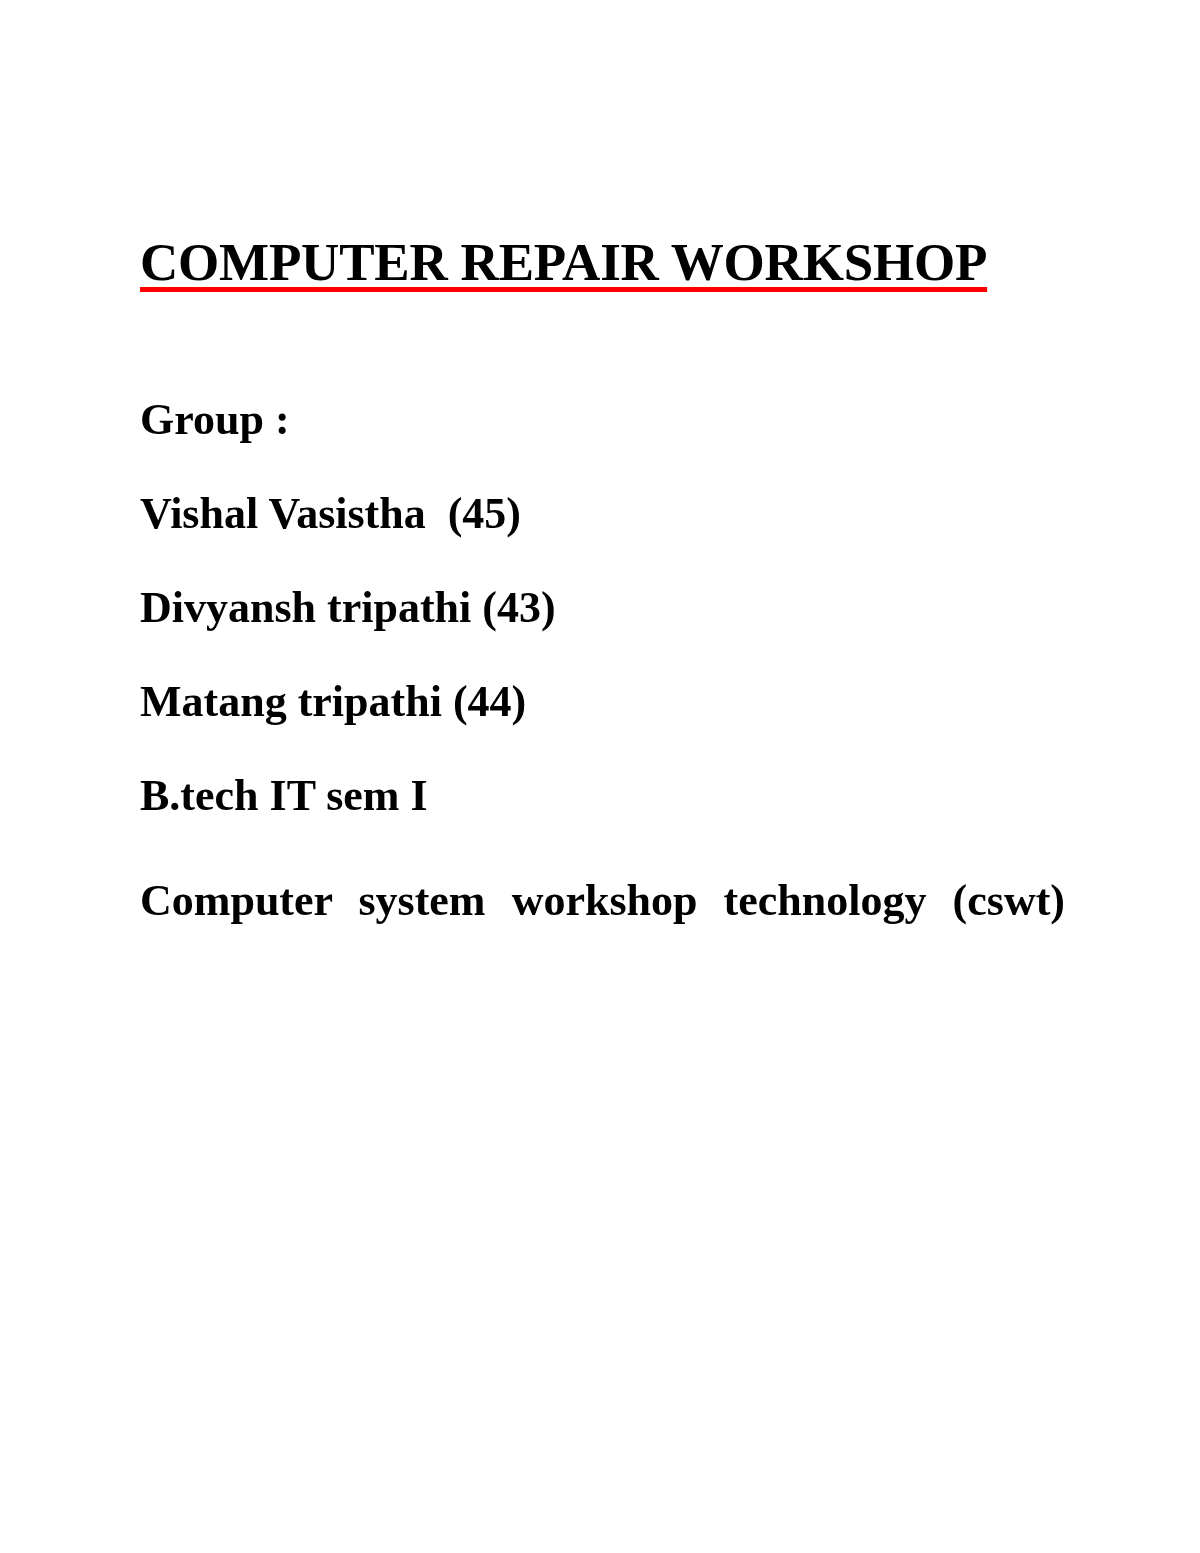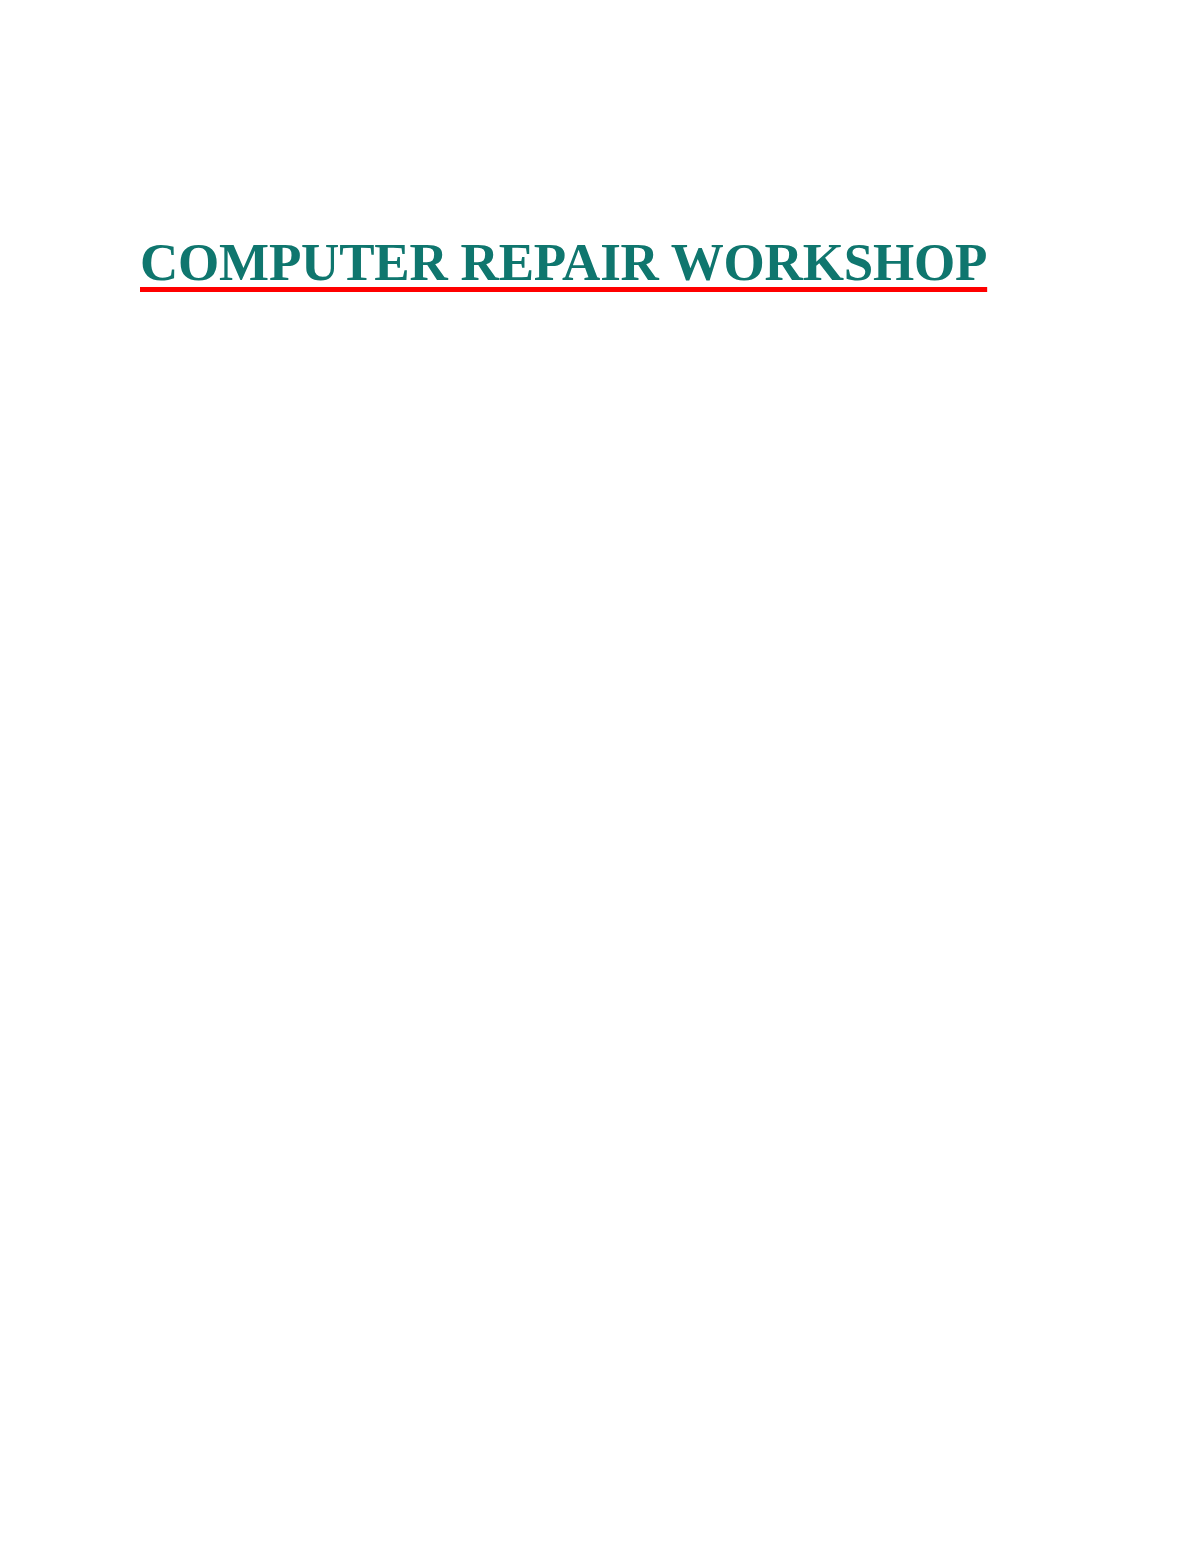--- a/index.html
+++ b/index.html
@@ -40,21 +40,21 @@
   .doc-title .title-underline-lead {
     
     color: #000000;
     text-decoration: underline;
     text-decoration-color: #000000;
     text-decoration-thickness: 5px;
     text-underline-offset: 7px;
   }
 
   .doc-title .title-text {
-    color: #0f766e;
+    color: #000000;
     text-decoration: underline;
     text-decoration-color: #ff0000;
     text-decoration-thickness: 5px;
     text-underline-offset: 7px;
   }
 
   
   .body-block {
     position: absolute;
     left: 140px;
@@ -87,14 +87,29 @@
     width: 100%;
   }
 </style>
 </head>
 <body>
 
 <div class="page">
 
   <h1 class="doc-title"><span class="title-underline-lead"> </span><span class="title-text">COMPUTER REPAIR WORKSHOP</span></h1>
 
+  <div class="body-block">
+
+    <p class="body-line">Group :</p>
+
+    <p class="body-line">Vishal Vasistha  (45)</p>
+
+    <p class="body-line">Divyansh tripathi (43)</p>
+
+    <p class="body-line">Matang tripathi (44)</p>
+
+    <p class="body-line">B.tech IT sem I</p>
+
+    <p class="body-para">Computer system workshop technology (cswt)</p>
+
+  </div>
 
 </div>
 
 </body></html>

